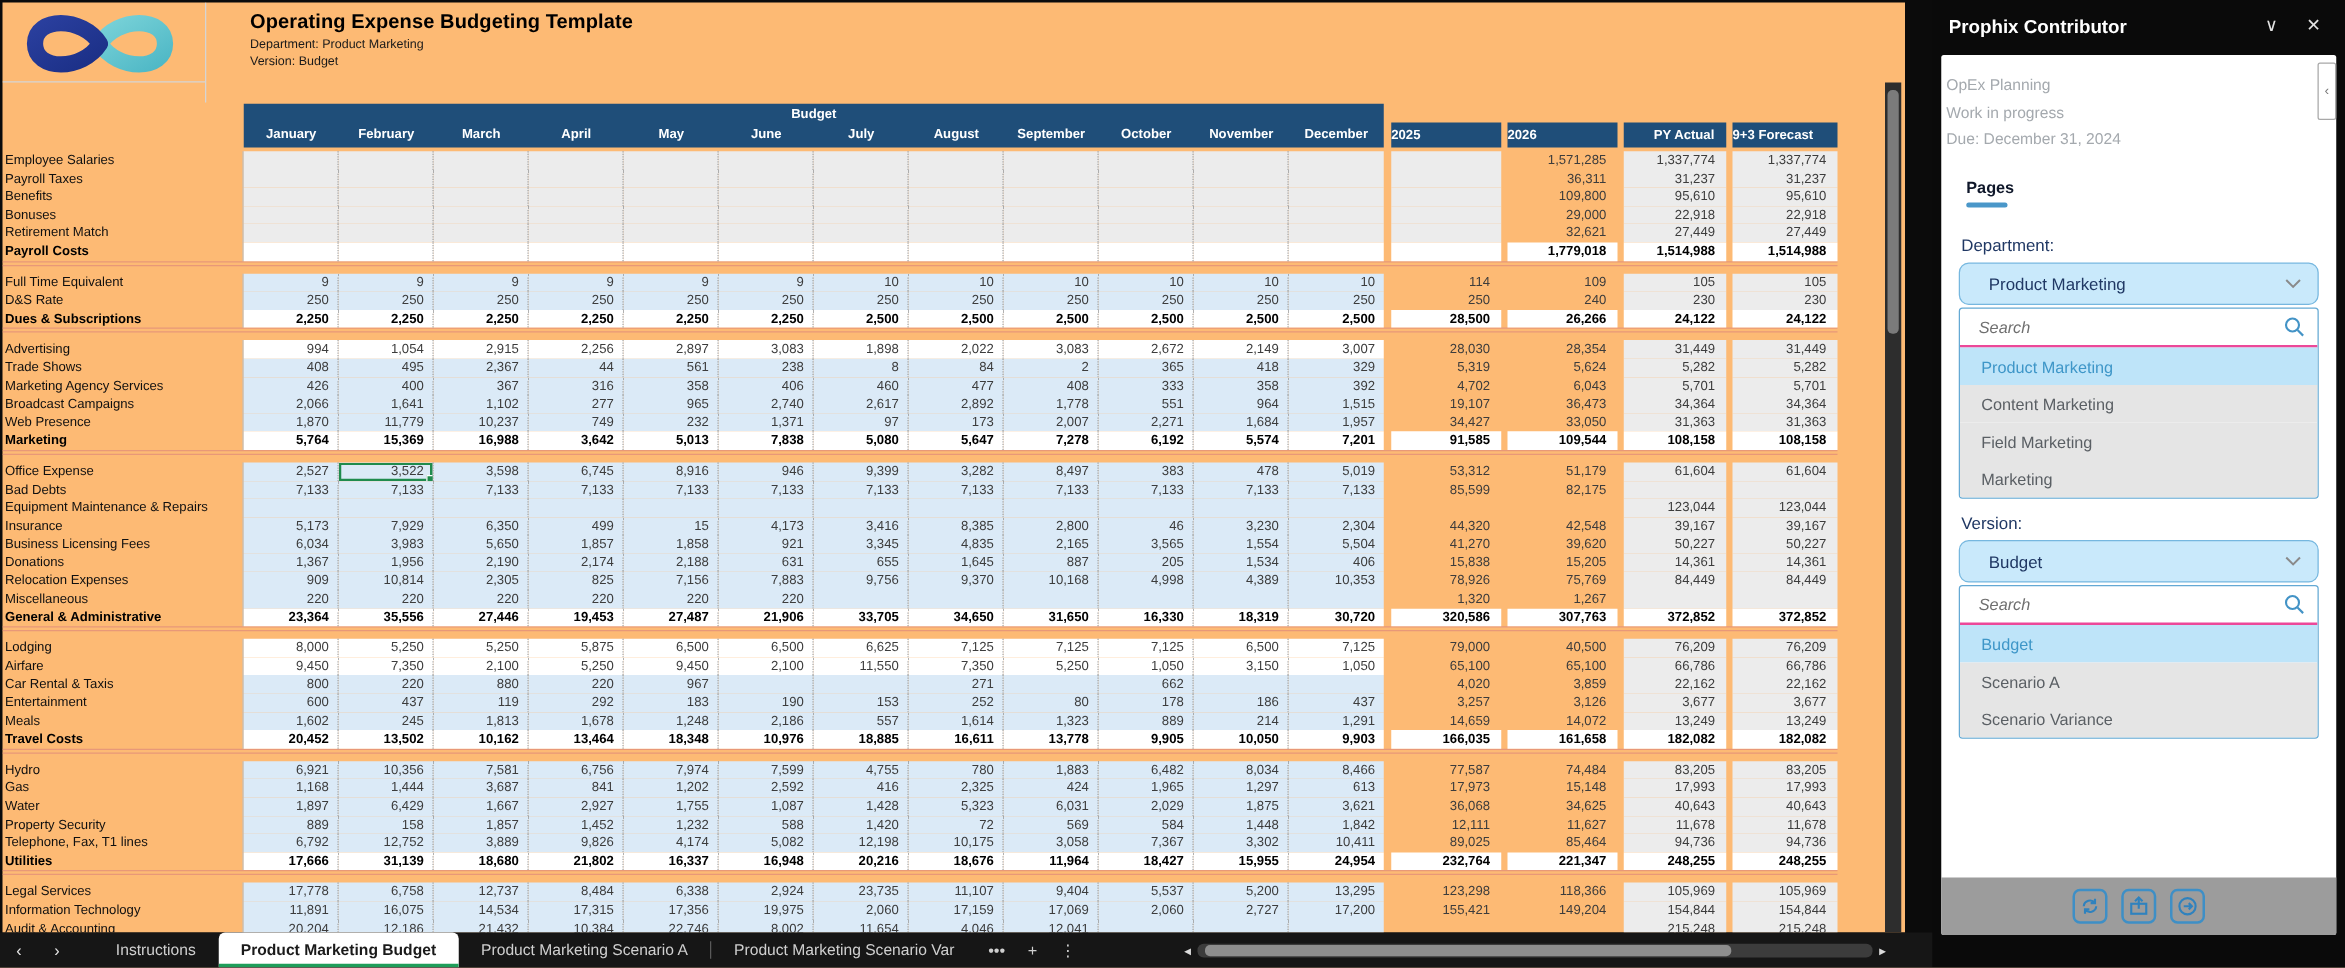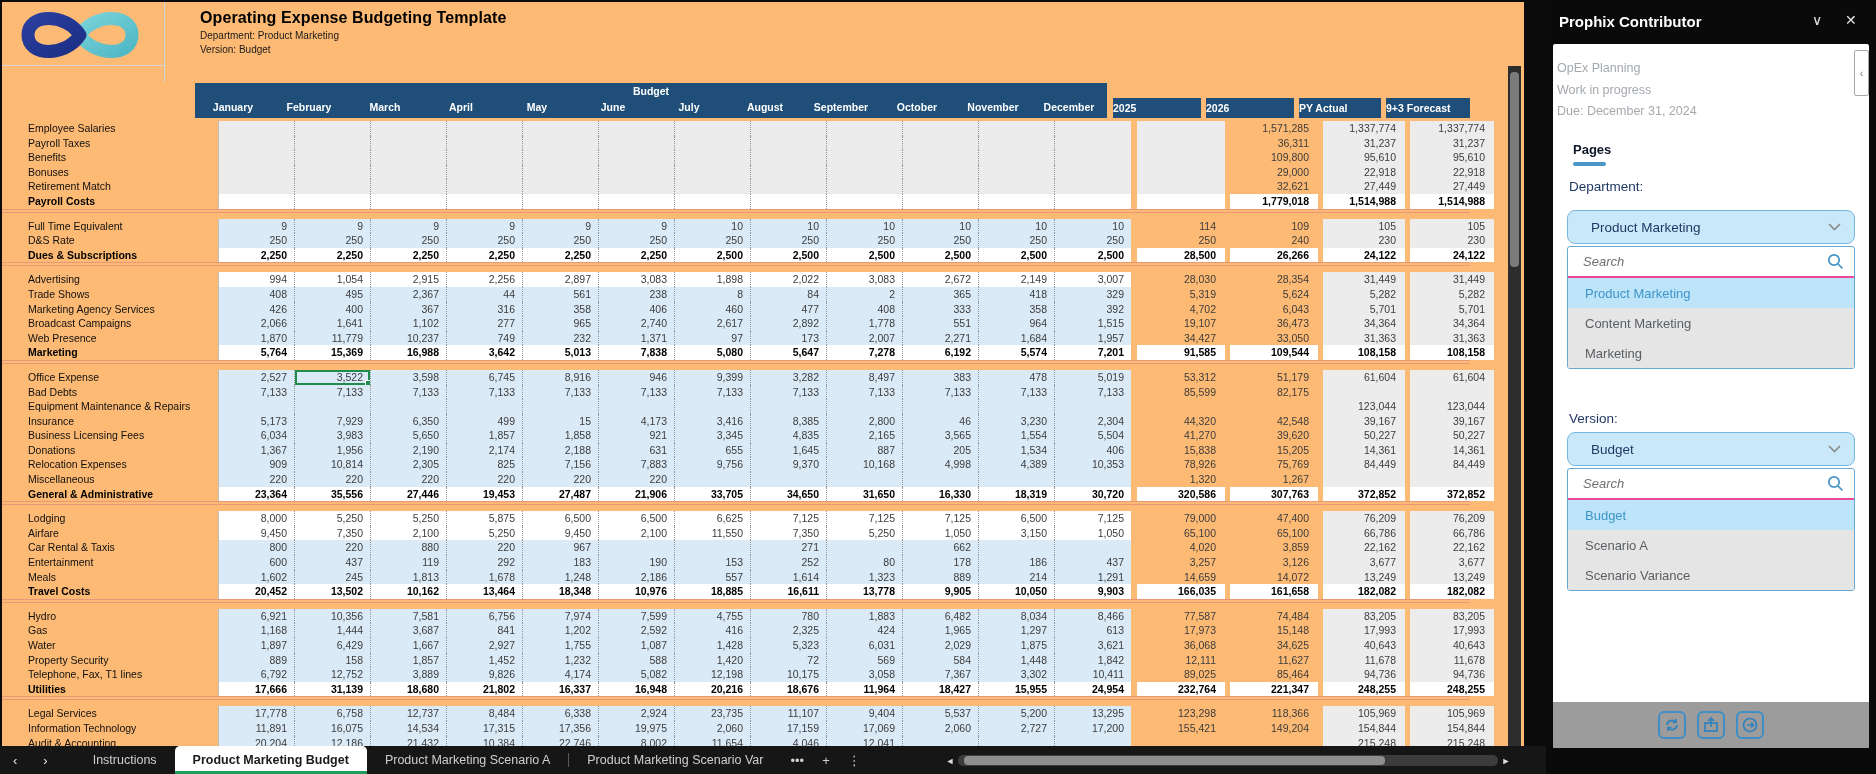--- a/index.html
+++ b/index.html
@@ -20,27 +20,27 @@
   #table { position:absolute; left:0; top:78px; width:1468px;
            --cols: 193px repeat(12,76px) 6px 88px 5px 88px 5px 82px 5px 84px; }
   .thead { position:relative; height:41px; }
   .band { position:absolute; left:193px; top:3px; width:912px; height:35px; background:#1F4E79; color:#fff; }
   .band .bt { height:15px; text-align:center; font-size:10.5px; font-weight:bold; line-height:16px; }
   .band .mrow { display:grid; grid-template-columns:repeat(12,76px); height:20px; }
   .band .mh { text-align:center; font-size:10.5px; font-weight:bold; line-height:18px; }
   .shead { position:absolute; top:18px; height:20px; background:#1F4E79; color:#fff; 
            font-size:10.5px; font-weight:bold; line-height:20px; }
   .h25 { left:1111px; width:88px; } .h26 { left:1204px; width:88px; }
-  .hpy { left:1297px; width:82px; } .hf9 { left:1384px; width:84px; }
+  .hpy { left:1297px; width:82px;padding-left:24px; } .hf9 { left:1384px; width:84px; }
 
   .tbody { position:relative; }
   .sec { border-bottom:1px solid #E89878; position:relative; margin-bottom:9px; }
   .sec:last-child { margin-bottom:0; }
   .sec::after { content:''; position:absolute; left:0; right:0; bottom:-4px; height:1px; background:#E89878; }
-  .row { display:grid; grid-template-columns:var(--cols); height:14.6px; align-items:stretch;padding-left:24px; }
+  .row { display:grid; grid-template-columns:var(--cols); height:14.6px; align-items:stretch; }
   .c { font-size:10.5px; line-height:14.6px; text-align:right; padding-right:7px; white-space:nowrap; overflow:hidden; color:#3c3c3c; position:relative; }
   .lab { text-align:left; padding-left:2px; padding-right:2px; border-right:1px solid #bdbdbd; color:#101010; }
   .m { border-right:1px dotted #979797; }
   .m.last { border-right:none; }
   .r-gray .m { background:#ECECEC; }
   .r-blue .m { background:#DBEAF7; }
   .r-white .m { background:#fff; }
   .r-gray .s25 { background:#ECECEC; }
   .spy, .sf9 { background:#ECECEC; padding-right:9px; }
   .s25, .s26 { padding-right:9px; }
@@ -718,21 +718,21 @@
               <div class="c m">6,500</div>
               <div class="c m">6,625</div>
               <div class="c m">7,125</div>
               <div class="c m">7,125</div>
               <div class="c m">7,125</div>
               <div class="c m">6,500</div>
               <div class="c m last">7,125</div>
               <span class="gut"></span>
               <div class="c s25">79,000</div>
               <span class="gut"></span>
-              <div class="c s26">47,400</div>
+              <div class="c s26">40,500</div>
               <span class="gut"></span>
               <div class="c spy">76,209</div>
               <span class="gut"></span>
               <div class="c sf9">76,209</div>
             </div>
             <div class="row r-white">
               <div class="c lab">Airfare</div>
               <div class="c m">9,450</div>
               <div class="c m">7,350</div>
               <div class="c m">2,100</div>
@@ -1097,38 +1097,39 @@
     <div class="card">
       <div class="collapse">‹</div>
       <div class="info">
         <div>OpEx Planning</div>
         <div>Work in progress</div>
         <div>Due: December 31, 2024</div>
       </div>
       <div class="pages">Pages</div>
       <div class="pages-underline"></div>
 
-      <div class="fld-label" style="top:135px;">Department:</div>
+      <div class="fld-label" style="top:145px;">Department:</div>
       <div class="dd" style="top:166px;">
         <span class="dd-text">Product Marketing</span>
         <svg width="13" height="8" viewBox="0 0 13 8">
             <polyline points="1,1 6.5,6.5 12,1" fill="none" stroke="#8a8a8a" stroke-width="1.6"></polyline>
           </svg>
       </div>
       <div class="listbox" style="top:202px;">
         <div class="searchrow">
           <input type="text" placeholder="Search" style="">
           <svg width="17" height="17" viewBox="0 0 17 17">
               <circle cx="7" cy="7" r="5.2" fill="none" stroke="#4393C6" stroke-width="1.7"></circle>
               <line x1="11" y1="11" x2="15.5" y2="15.5" stroke="#4393C6" stroke-width="1.7"></line>
             </svg>
         </div>
         <div>
             <div class="opt selected">Product Marketing</div>
             <div class="opt">Content Marketing</div>
+            <div class="opt">Field Marketing</div>
             <div class="opt">Marketing</div>
           </div>
       </div>
 
       <div class="fld-label" style="top:367px;">Version:</div>
       <div class="dd" style="top:388px;">
         <span class="dd-text">Budget</span>
         <svg width="13" height="8" viewBox="0 0 13 8">
             <polyline points="1,1 6.5,6.5 12,1" fill="none" stroke="#8a8a8a" stroke-width="1.6"></polyline>
           </svg>

